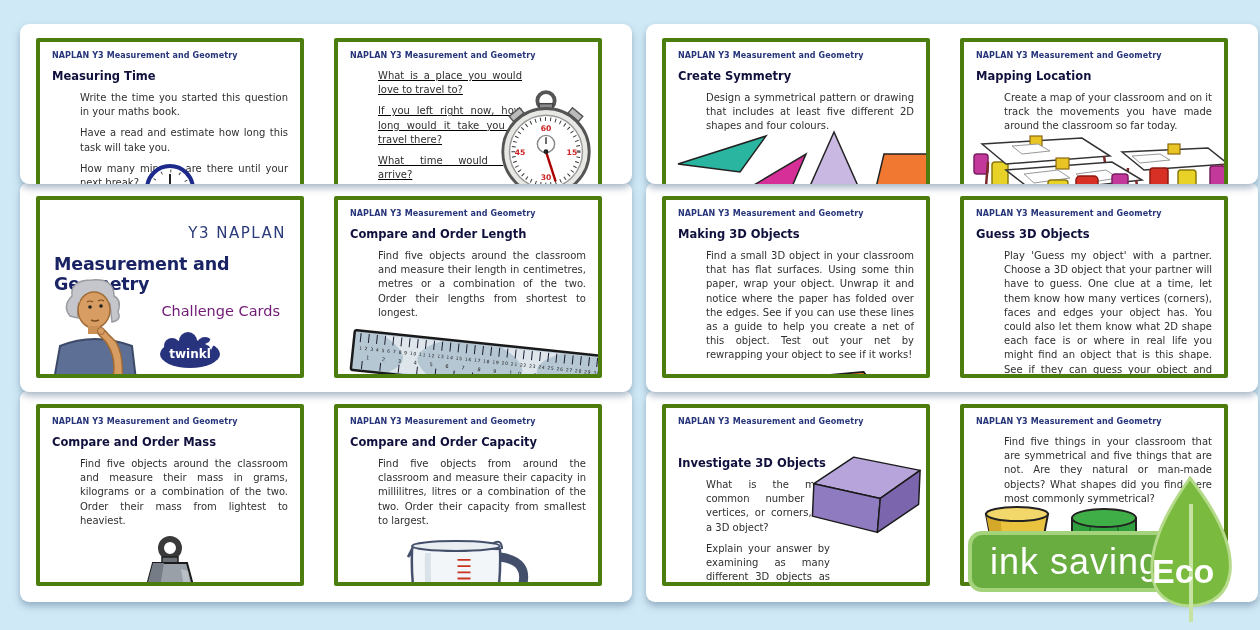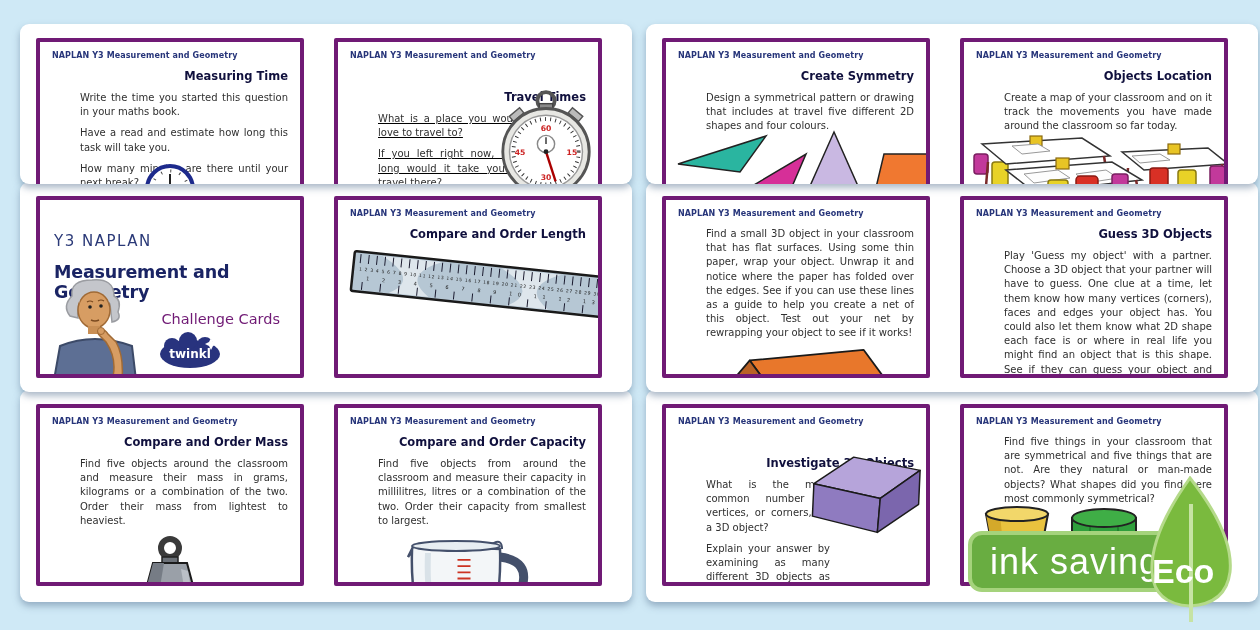--- a/index.html
+++ b/index.html
@@ -7,33 +7,33 @@
   body { background:#cfe9f6; font-family:"DejaVu Sans", sans-serif; position:relative; }
 
   .sheet { position:absolute; width:612px; background:#ffffff; border-radius:9px;
            box-shadow:0 4px 7px rgba(90,115,145,.5); overflow:hidden; }
   .s1 { top:24px; height:160px; z-index:6; }
   .s2 { top:182px; height:210px; z-index:4; }
   .s3 { top:390px; height:212px; z-index:2; }
   .pl { left:20px; } .pr { left:646px; }
 
   .card { position:absolute; top:14px; width:268px; background:#fff;
-          border:4px solid #701a75; border-radius:2px; padding:9px 12px;
+          border:4px solid #4d7c0f; border-radius:2px; padding:9px 12px;
           overflow:hidden; }
   .cA { left:16px; } .cB { left:314px; }
   .tall { height:212px; } .fit { height:182px; }
 
   .chead { font-size:8px; font-weight:700; color:#27357a; letter-spacing:.1px; margin-bottom:9px; }
-  .ctitle { font-size:11.5px; font-weight:700; color:#10103d; margin-bottom:8px;text-align:right; }
+  .ctitle { font-size:11.5px; font-weight:700; color:#10103d; margin-bottom:8px; }
   .cbody p { font-size:10px; color:#2f2f2f; line-height:1.42; text-align:justify; margin-bottom:7px;margin-left:28px; }
   .push { margin-top:30px; }
 
   
   .tcard { padding:16px 14px; }
-  .kicker { font-size:15px; color:#2b3a78; letter-spacing:1.5px; margin-top:16px; }
+  .kicker { font-size:15px; color:#2b3a78; letter-spacing:1.5px; margin-top:8px;text-align:right; }
   .maintitle { font-size:17.5px; font-weight:700; color:#1a2464; letter-spacing:-.2px; margin-top:12px; }
   .subtitle { font-size:14.5px; color:#701a75; text-align:right; margin-top:9px; padding-right:6px; }
   .person { position:absolute; left:2px; bottom:-6px; }
   .twinkl { position:absolute; left:118px; bottom:4px; }
 
   .imgcenter { display:block; margin:2px auto 0; }
   .stopwatch { position:absolute; right:4px; top:46px; }
   .clockcut { position:absolute; left:50%; transform:translateX(-50%); top:120px; }
   .rulerwrap { margin-top:16px; transform:rotate(6deg); }
   .shapes2d { position:absolute; left:8px; top:84px; }
@@ -68,21 +68,20 @@
     </div>
     <svg class="clockcut" width="54" height="54" viewBox="0 0 54 54">
       <circle cx="27" cy="27" r="23" fill="#fff" stroke="#1d2a8c" stroke-width="4"></circle>
       <circle cx="27" cy="27" r="18" fill="none" stroke="#444" stroke-width="3" stroke-dasharray="1 8.4"></circle>
       <line x1="27" y1="27" x2="27" y2="12" stroke="#222" stroke-width="2"></line>
       <line x1="27" y1="27" x2="37" y2="30" stroke="#222" stroke-width="2"></line>
     </svg>
   </div>
   <div class="card cB tall">
     <div class="chead">NAPLAN Y3 Measurement and Geometry</div>
-    <div class="ctitle push">Travel Times</div>
     <div class="cbody narrow">
       <p>What is a place you would love to travel to?</p>
       <p>If you left right now, how long would it take you to travel there?</p>
       <p>What time would you arrive?</p>
     </div>
     <svg class="stopwatch" width="96" height="112" viewBox="0 0 100 116">
       <circle cx="50" cy="13" r="9" fill="none" stroke="#555" stroke-width="4"></circle>
       <rect x="43" y="16" width="14" height="9" fill="#8a8a8a" stroke="#444" stroke-width="1.5"></rect>
       <rect x="12" y="24" width="14" height="7" fill="#bbb" stroke="#555" stroke-width="1.5" transform="rotate(-40 19 27)"></rect>
       <rect x="74" y="24" width="14" height="7" fill="#bbb" stroke="#555" stroke-width="1.5" transform="rotate(40 81 27)"></rect>
@@ -125,20 +124,23 @@
       <circle cx="14" cy="14" r="8" fill="#28337e"></circle>
       <circle cx="30" cy="9" r="9" fill="#28337e"></circle>
       <circle cx="47" cy="13" r="8" fill="#28337e"></circle>
       <text x="32" y="26" font-size="12" font-weight="bold" fill="#fff" text-anchor="middle">twinkl</text>
       <path d="M53 6 l2 4 4 2 -4 2 -2 4 -2 -4 -4 -2 4 -2 Z" fill="#fff"></path>
     </svg>
   </div>
   <div class="card cB fit">
     <div class="chead">NAPLAN Y3 Measurement and Geometry</div>
     <div class="ctitle">Compare and Order Length</div>
+    <div class="cbody">
+      <p>Find five objects around the classroom and measure their length in centimetres, metres or a combination of the two. Order their lengths from shortest to longest.</p>
+    </div>
     <div class="rulerwrap">
       <svg width="256" height="52" viewBox="0 0 256 52">
         <rect x="2" y="6" width="252" height="40" rx="2" fill="#b6c7d4" stroke="#1a1a1a" stroke-width="2.5"></rect>
         <path d="M30 8 Q70 28 40 44 L80 44 Q50 24 90 8 Z" fill="rgba(255,255,255,.55)"></path>
         <path d="M150 8 Q190 28 160 44 L200 44 Q170 24 210 8 Z" fill="rgba(255,255,255,.55)"></path>
         <line x1="8" y1="13" x2="250" y2="13" stroke="#1a1a2e" stroke-width="9" stroke-dasharray="1 7.2"></line>
         <line x1="12" y1="40" x2="248" y2="40" stroke="#1a1a2e" stroke-width="8" stroke-dasharray="1 17.5"></line>
         <text x="8" y="25" font-size="4.5" fill="#222" textLength="242">1 2 3 4 5 6 7 8 9 10 11 12 13 14 15 16 17 18 19 20 21 22 23 24 25 26 27 28 29 30</text>
         <text x="16" y="34" font-size="5" fill="#222" textLength="230">1 2 3 4 5 6 7 8 9 10 11 12 13</text>
       </svg>
@@ -176,32 +178,32 @@
       <ellipse cx="58" cy="11" rx="44" ry="5" fill="#e8eef2" stroke="#44506b" stroke-width="2"></ellipse>
     </svg>
   </div>
 </div>
 
 <div class="sheet s1 pr">
   <div class="card cA tall">
     <div class="chead">NAPLAN Y3 Measurement and Geometry</div>
     <div class="ctitle">Create Symmetry</div>
     <div class="cbody">
-      <p>Design a symmetrical pattern or drawing that includes at travel five different 2D shapes and four colours.</p>
+      <p>Design a symmetrical pattern or drawing that includes at least five different 2D shapes and four colours.</p>
     </div>
     <svg class="shapes2d" width="262" height="78" viewBox="0 0 262 78">
       <polygon points="4,38 92,10 66,46" fill="#2ab5a0" stroke="#222" stroke-width="1.5"></polygon>
       <polygon points="48,78 132,28 114,70" fill="#d62f98" stroke="#222" stroke-width="1.5"></polygon>
       <polygon points="160,6 192,78 128,78" fill="#c9b8e2" stroke="#222" stroke-width="1.5"></polygon>
       <polygon points="210,28 258,28 262,70 200,70" fill="#f07830" stroke="#222" stroke-width="1.5"></polygon>
     </svg>
   </div>
   <div class="card cB tall">
     <div class="chead">NAPLAN Y3 Measurement and Geometry</div>
-    <div class="ctitle">Objects Location</div>
+    <div class="ctitle">Mapping Location</div>
     <div class="cbody">
       <p>Create a map of your classroom and on it track the movements you have made around the classroom so far today.</p>
     </div>
     <svg class="desks" width="258" height="84" viewBox="0 0 258 84">
       <rect x="2" y="36" width="14" height="20" rx="3" fill="#c2399b" stroke="#7a1f60" stroke-width="1.5"></rect>
       <rect x="20" y="44" width="16" height="24" rx="3" fill="#e8d227" stroke="#8a7a10" stroke-width="1.5"></rect>
       <polygon points="10,26 110,20 138,38 34,46" fill="#fff" stroke="#333" stroke-width="1.5"></polygon>
       <line x1="16" y1="44" x2="14" y2="68" stroke="#7a2a2a" stroke-width="2.5"></line>
       <line x1="132" y1="38" x2="136" y2="64" stroke="#7a2a2a" stroke-width="2.5"></line>
       <rect x="58" y="18" width="12" height="10" fill="#e8c425" stroke="#8a6a10" stroke-width="1.2"></rect>
@@ -223,20 +225,21 @@
       <rect x="104" y="58" width="22" height="26" rx="4" fill="#d93025" stroke="#8a1a12" stroke-width="1.5"></rect>
       <rect x="140" y="56" width="16" height="24" rx="3" fill="#c2399b" stroke="#7a1f60" stroke-width="1.5"></rect>
       <rect x="178" y="50" width="18" height="26" rx="3" fill="#d93025" stroke="#8a1a12" stroke-width="1.5"></rect>
     </svg>
   </div>
 </div>
 
 <div class="sheet s2 pr">
   <div class="card cA fit">
     <div class="chead">NAPLAN Y3 Measurement and Geometry</div>
+    <div class="ctitle">Making 3D Objects</div>
     <div class="cbody">
       <p>Find a small 3D object in your classroom that has flat surfaces. Using some thin paper, wrap your object. Unwrap it and notice where the paper has folded over the edges. See if you can use these lines as a guide to help you create a net of this object. Test out your net by rewrapping your object to see if it works!</p>
     </div>
     <svg class="imgcenter" width="196" height="64" viewBox="0 0 220 72">
       <path d="M58 14 L186 2 L214 40 L96 66 Z" fill="#e8772b" stroke="#1a1a1a" stroke-width="2" stroke-linejoin="round"></path>
       <path d="M10 70 L96 66 L58 14 Z" fill="#b96226" stroke="#1a1a1a" stroke-width="2" stroke-linejoin="round"></path>
       <path d="M10 70 L96 66 L214 40 L208 46 L20 72 Z" fill="#a04f1e" stroke="#1a1a1a" stroke-width="1.5" stroke-linejoin="round"></path>
     </svg>
   </div>
   <div class="card cB fit">

